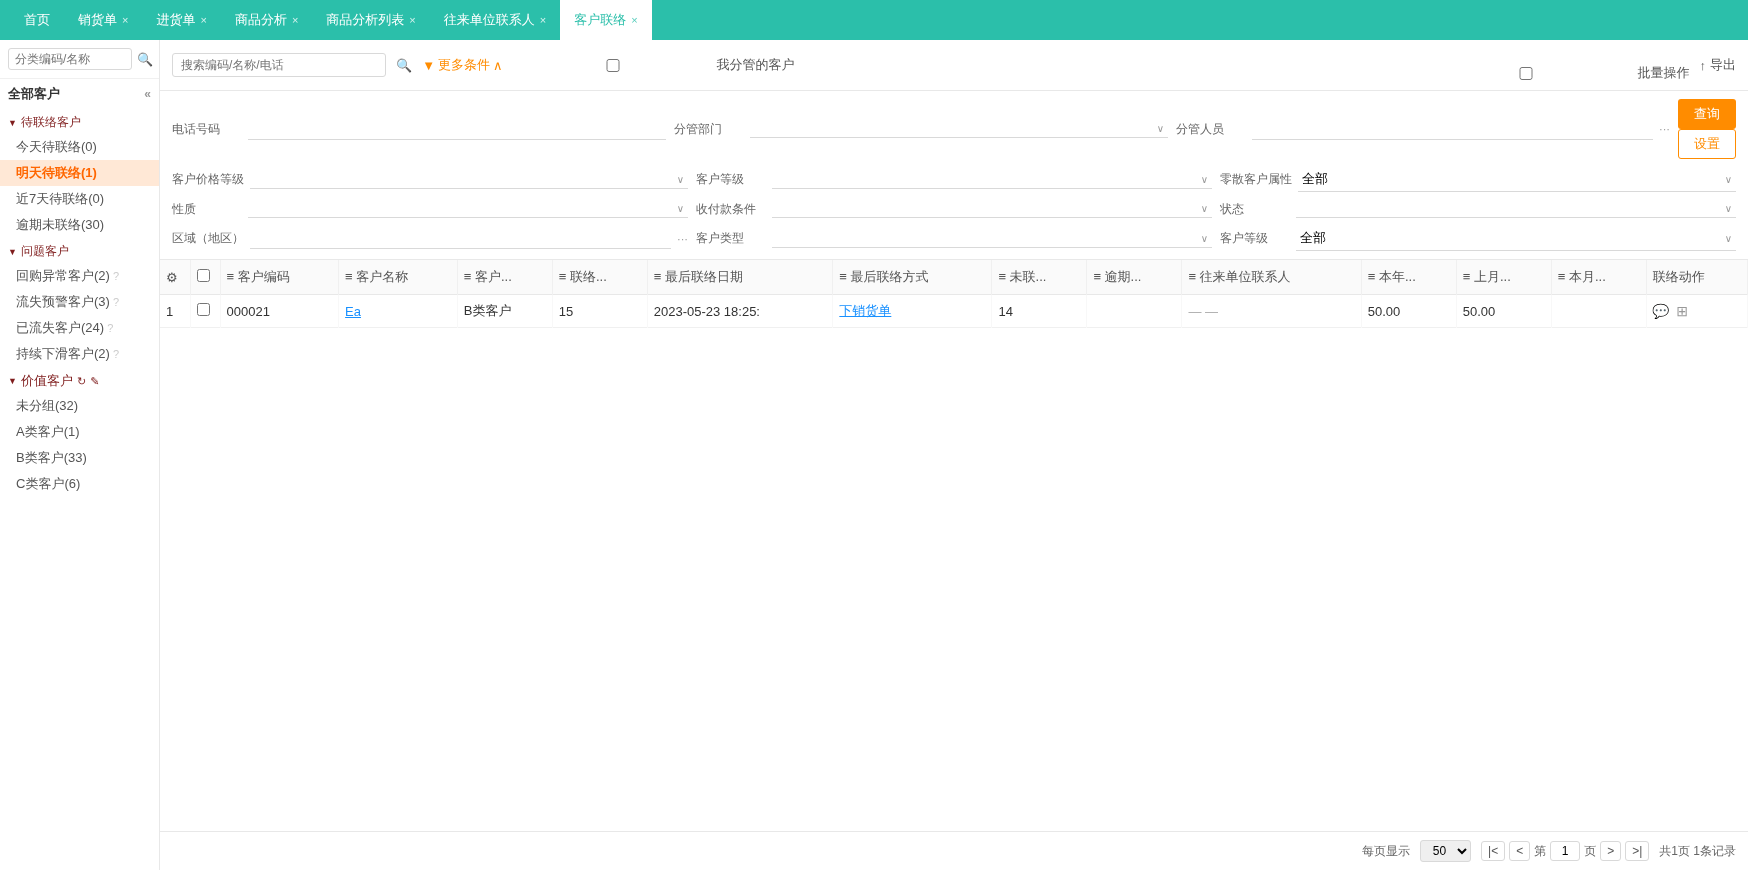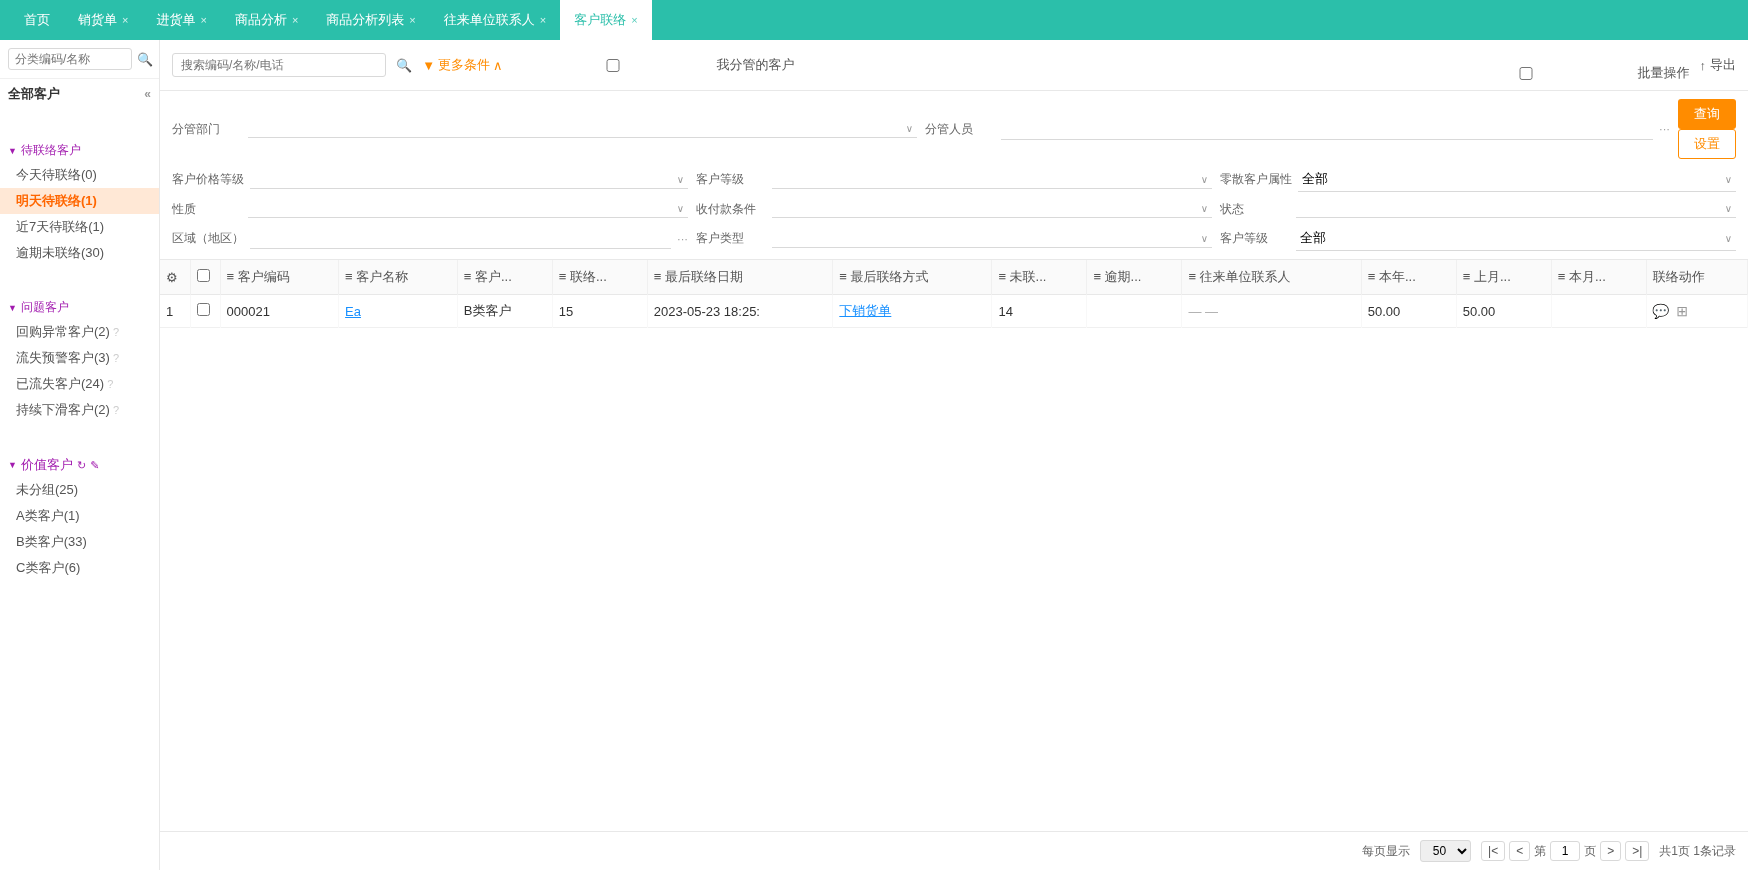--- a/index.html
+++ b/index.html
@@ -71,26 +71,25 @@
       padding: 6px 8px;
       font-weight: bold;
       color: #333;
       display: flex;
       align-items: center;
       justify-content: space-between;
     }
     .sidebar-group-title .collapse-icon { color: #999; font-size: 12px; cursor: pointer; }
     .sidebar-section-header {
       padding: 5px 8px 3px 8px;
-      color: #a21caf;
+      color: #7f1d1d;
       font-size: 12px;
       display: flex;
       align-items: center;
       gap: 4px;
-      margin-top: 28px;
     }
     .sidebar-section-header::before { content: '▼'; font-size: 9px; }
     .sidebar-item {
       padding: 4px 8px 4px 16px;
       color: #555;
       cursor: pointer;
       font-size: 12px;
       display: flex;
       align-items: center;
       gap: 3px;
@@ -361,21 +360,21 @@
     </div>
 
     <div class="sidebar-section-header">待联络客户</div>
     <div class="sidebar-item">
       <span>今天待联络(0)</span>
     </div>
     <div class="sidebar-item active">
       <span>明天待联络(1)</span>
     </div>
     <div class="sidebar-item">
-      <span>近7天待联络(1)</span>
+      <span>近7天待联络(0)</span>
     </div>
     <div class="sidebar-item">
       <span>逾期未联络(30)</span>
     </div>
 
     <div class="sidebar-section-header">问题客户</div>
     <div class="sidebar-item">
       <span>回购异常客户(2)</span>
       <span class="help-icon">?</span>
     </div>
@@ -391,21 +390,21 @@
       <span>持续下滑客户(2)</span>
       <span class="help-icon">?</span>
     </div>
 
     <div class="sidebar-section-header" style="display:flex;align-items:center;gap:4px;">
       <span>价值客户</span>
       <span style="font-size:11px;cursor:pointer;">↻</span>
       <span style="font-size:11px;cursor:pointer;">✎</span>
     </div>
     <div class="sidebar-item">
-      <span>未分组(25)</span>
+      <span>未分组(32)</span>
     </div>
     <div class="sidebar-item">
       <span>A类客户(1)</span>
     </div>
     <div class="sidebar-item">
       <span>B类客户(33)</span>
     </div>
     <div class="sidebar-item">
       <span>C类客户(6)</span>
     </div>
@@ -432,20 +431,24 @@
       </div>
       <div class="export-btn">
         <span>↑</span>
         <span>导出</span>
       </div>
     </div>
 
     <div class="filter-panel">
 
       <div class="filter-row">
+        <div class="filter-item">
+          <span class="filter-label">电话号码</span>
+          <input class="filter-input" type="text" style="flex: 2 1 0%;">
+        </div>
         <div class="filter-item">
           <span class="filter-label">分管部门</span>
           <div class="filter-select" style="flex:2;">
             <span></span>
               <span class="chev">∨</span>
           </div>
         </div>
         <div class="filter-item">
           <span class="filter-label">分管人员</span>
           <input class="filter-input" type="text" style="flex: 2 1 0%;">

